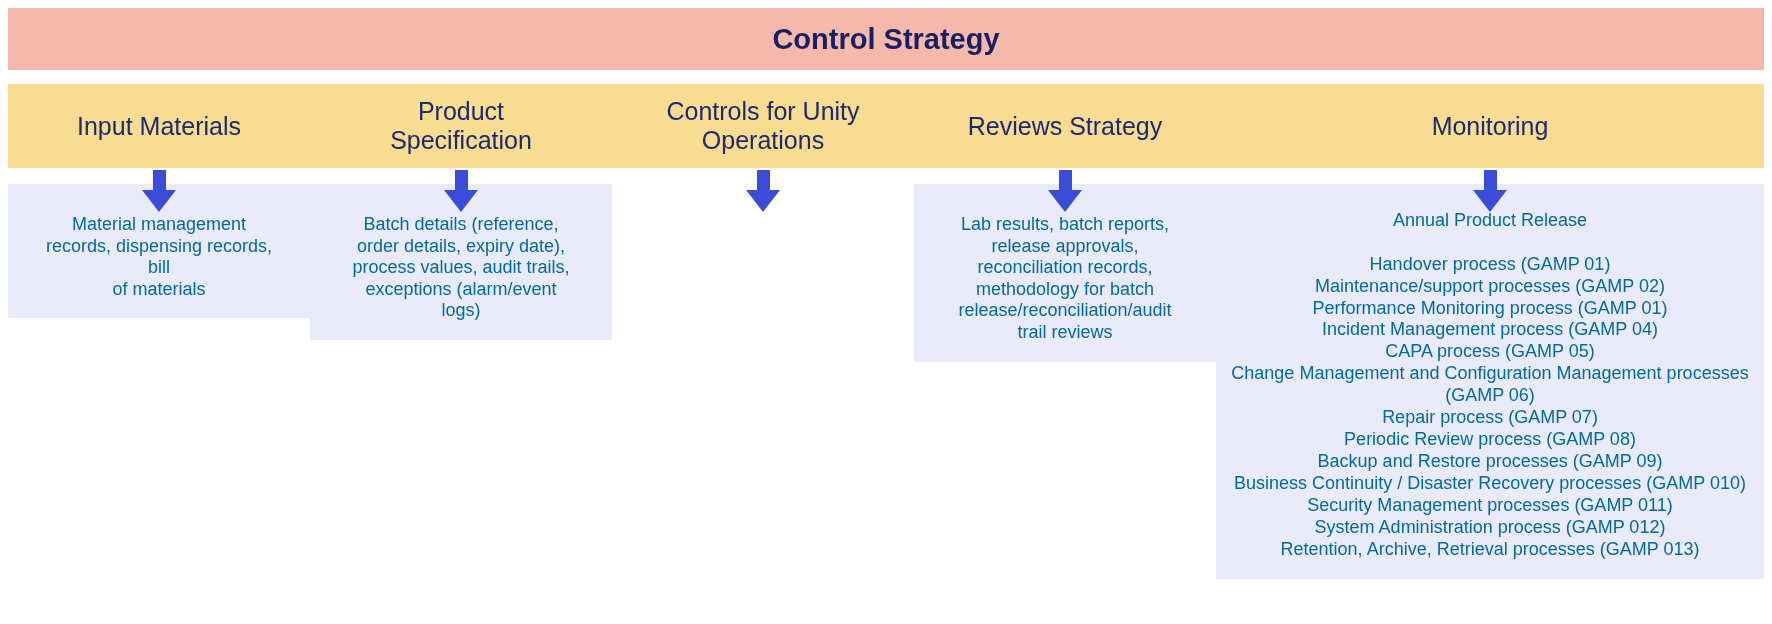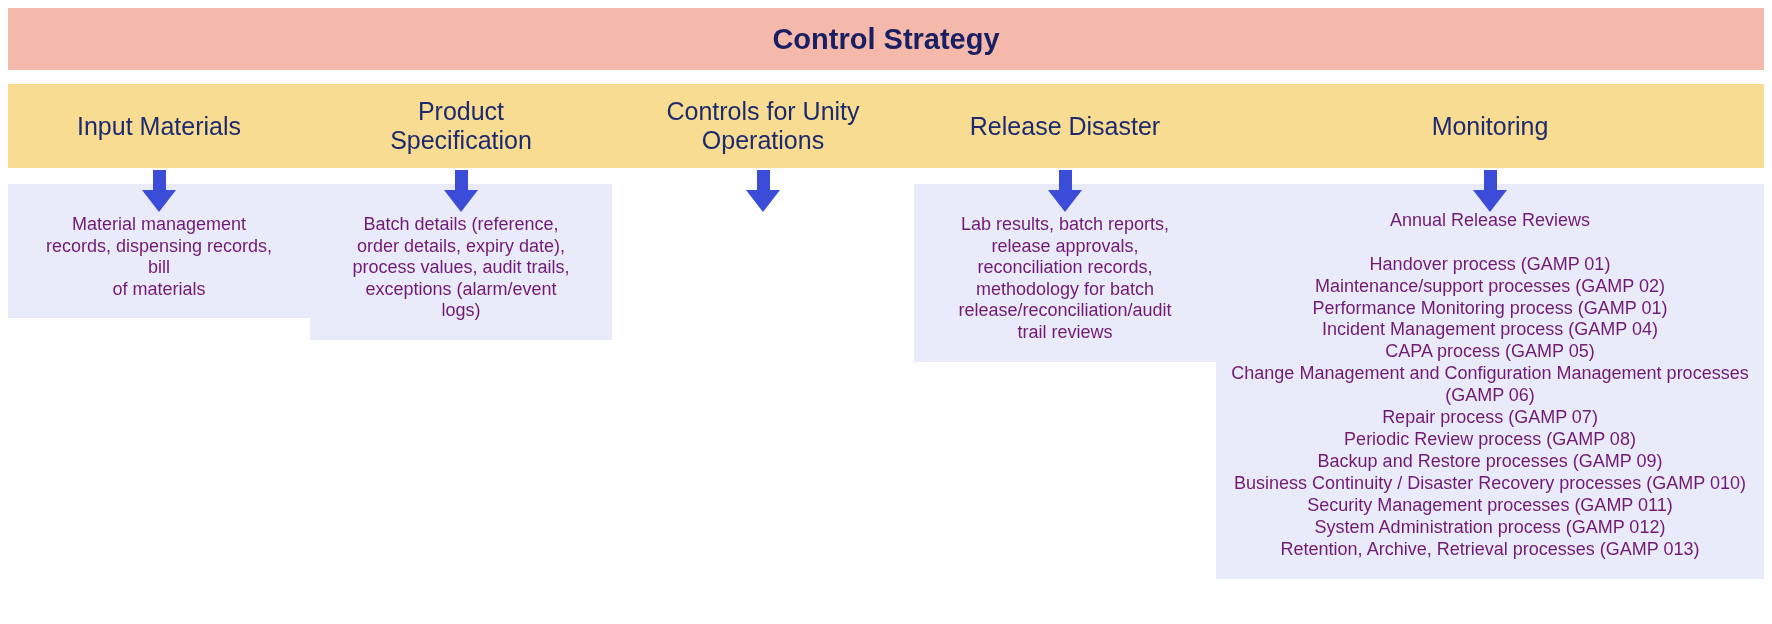--- a/index.html
+++ b/index.html
@@ -71,21 +71,21 @@
     width: 0;
     height: 0;
     border-left: 17px solid transparent;
     border-right: 17px solid transparent;
     border-top: 22px solid #3b4cd8;
   }
   .content {
     width: 100%;
     box-sizing: border-box;
     background: #e9ebfa;
-    color: #701a75;
+    color: #0369a1;
     font-size: 18px;
     line-height: 1.2;
     text-align: center;
     padding: 30px 16px 18px;
     white-space: pre-line;
   }
   .column.wide .content {
     white-space: normal;
     padding: 26px 14px 18px;
   }
@@ -141,21 +141,21 @@
         <span>Controls for Unity Operations</span>
       </div>
       <div class="arrow">
         <div class="shaft"></div>
         <div class="head"></div>
       </div>
     </div>
 
     <div class="column">
       <div class="col-header">
-        <span>Release Disaster</span>
+        <span>Reviews Strategy</span>
       </div>
       <div class="arrow">
         <div class="shaft"></div>
         <div class="head"></div>
       </div>
       <div class="content">Lab results, batch reports,
 release approvals,
 reconciliation records,
 methodology for batch
 release/reconciliation/audit
@@ -164,21 +164,21 @@
 
     <div class="column wide">
       <div class="col-header">
         <span>Monitoring</span>
       </div>
       <div class="arrow">
         <div class="shaft"></div>
         <div class="head"></div>
       </div>
       <div class="content">
-        <div class="monitor-intro">Annual Release Reviews</div>
+        <div class="monitor-intro">Annual Product Release</div>
         <div class="monitor-item">Handover process (GAMP 01)</div>
         <div class="monitor-item">Maintenance/support processes (GAMP 02)</div>
         <div class="monitor-item">Performance Monitoring process (GAMP 01)</div>
         <div class="monitor-item">Incident Management process (GAMP 04)</div>
         <div class="monitor-item">CAPA process (GAMP 05)</div>
         <div class="monitor-item">Change Management and Configuration Management processes (GAMP 06)</div>
         <div class="monitor-item">Repair process (GAMP 07)</div>
         <div class="monitor-item">Periodic Review process (GAMP 08)</div>
         <div class="monitor-item">Backup and Restore processes (GAMP 09)</div>
         <div class="monitor-item">Business Continuity / Disaster Recovery processes (GAMP 010)</div>

